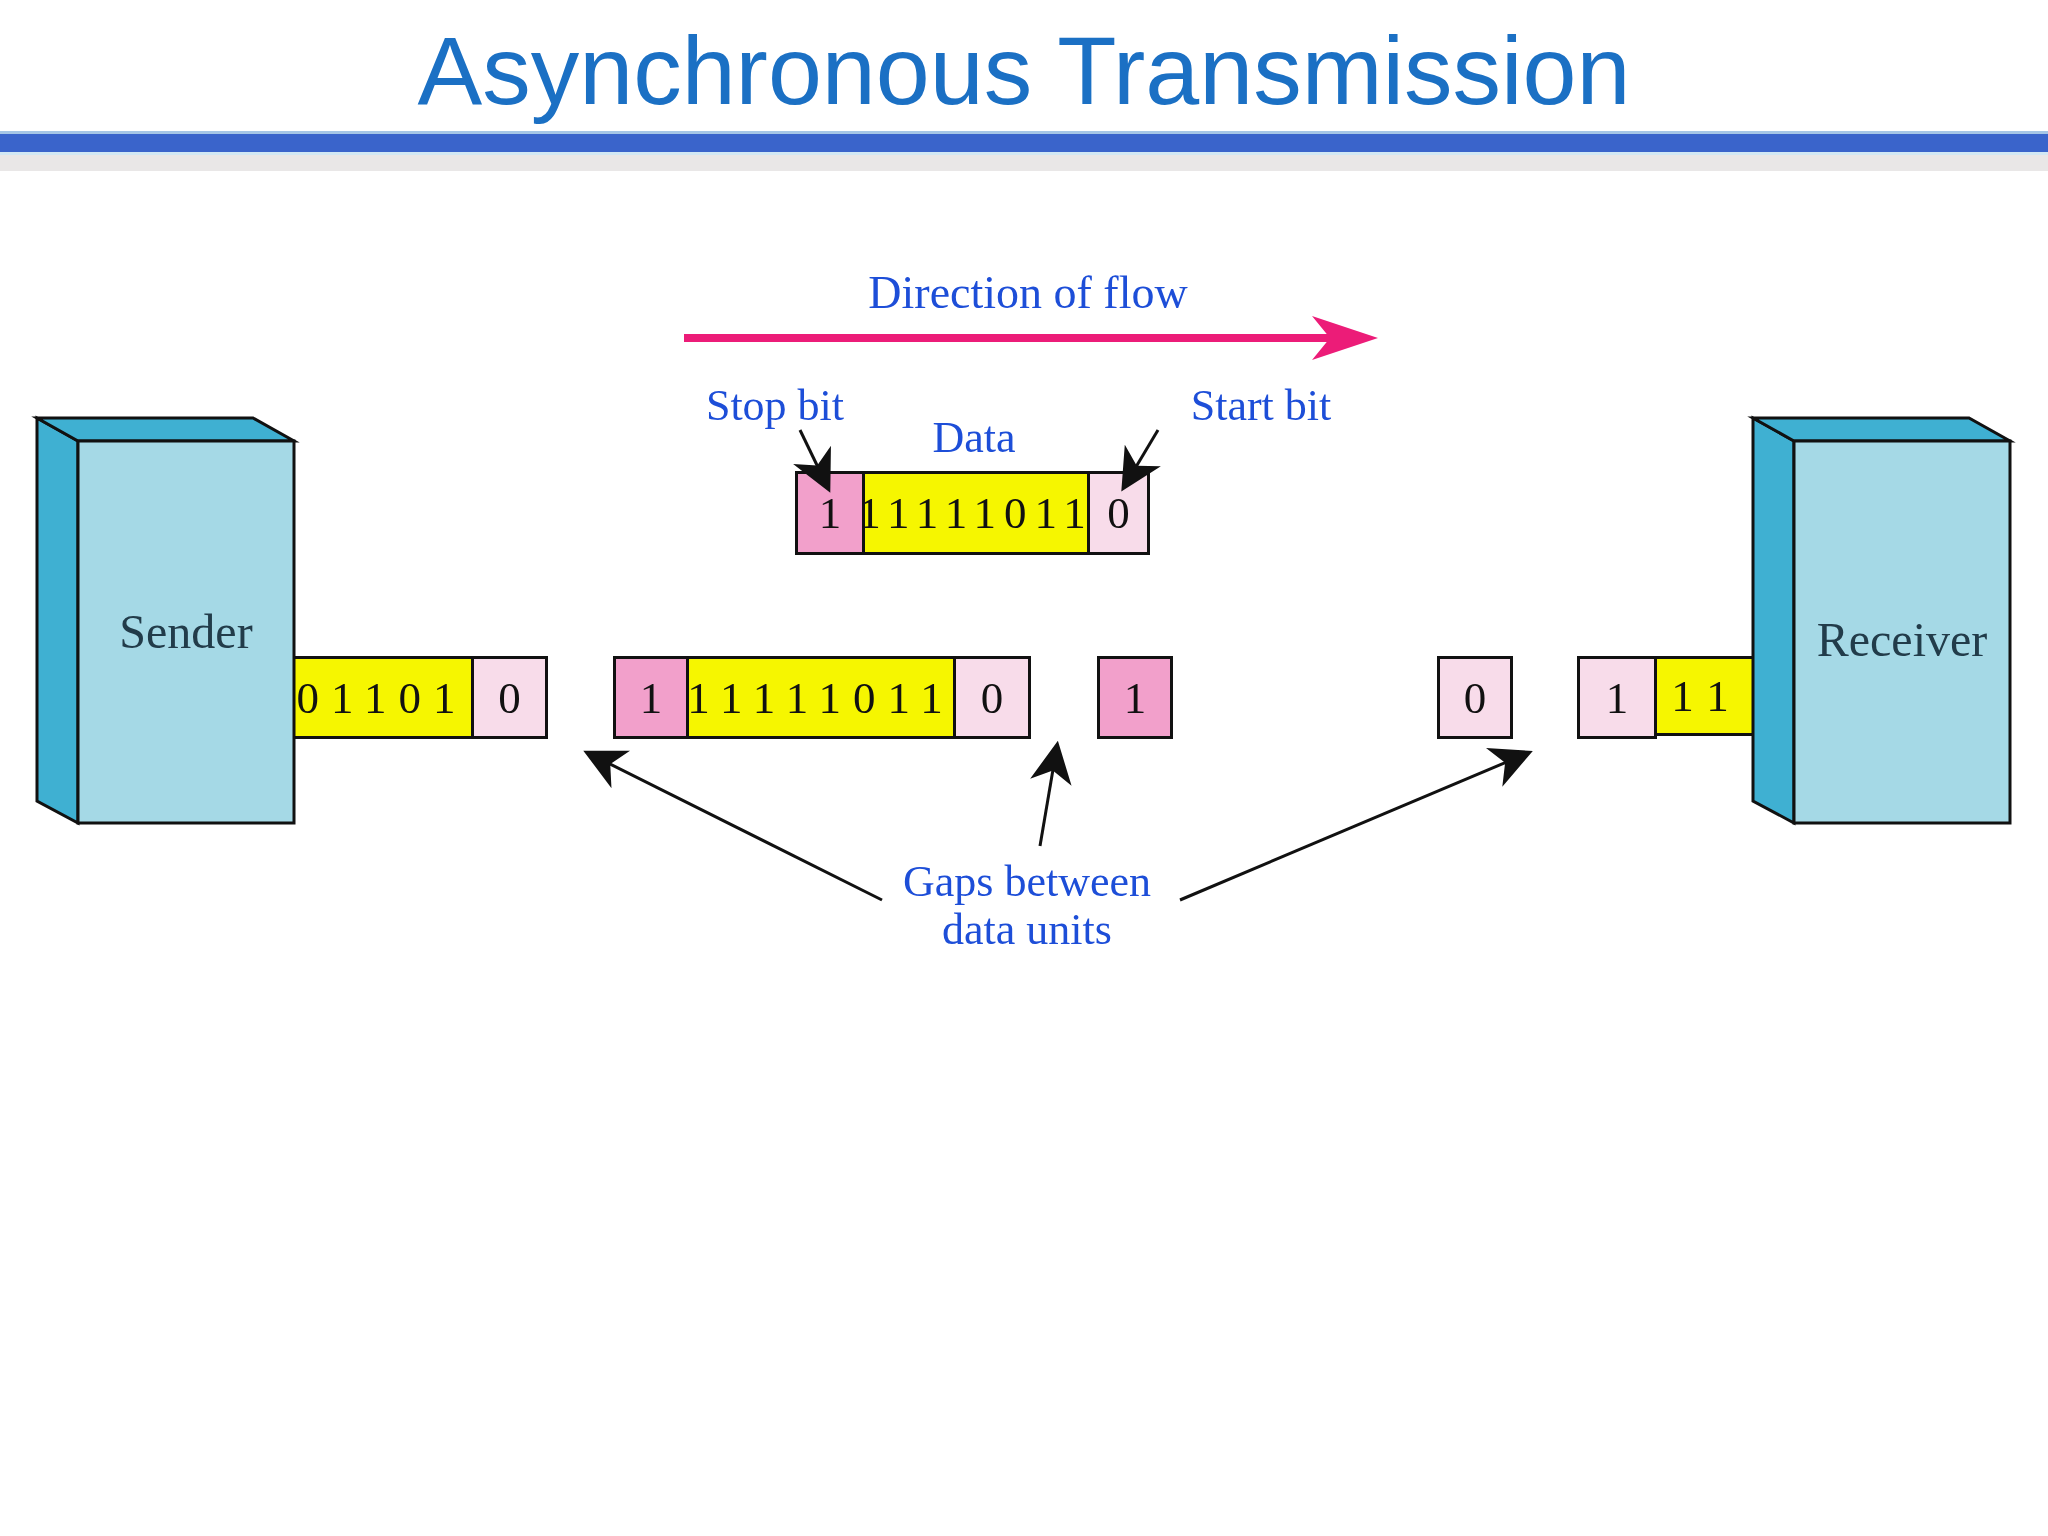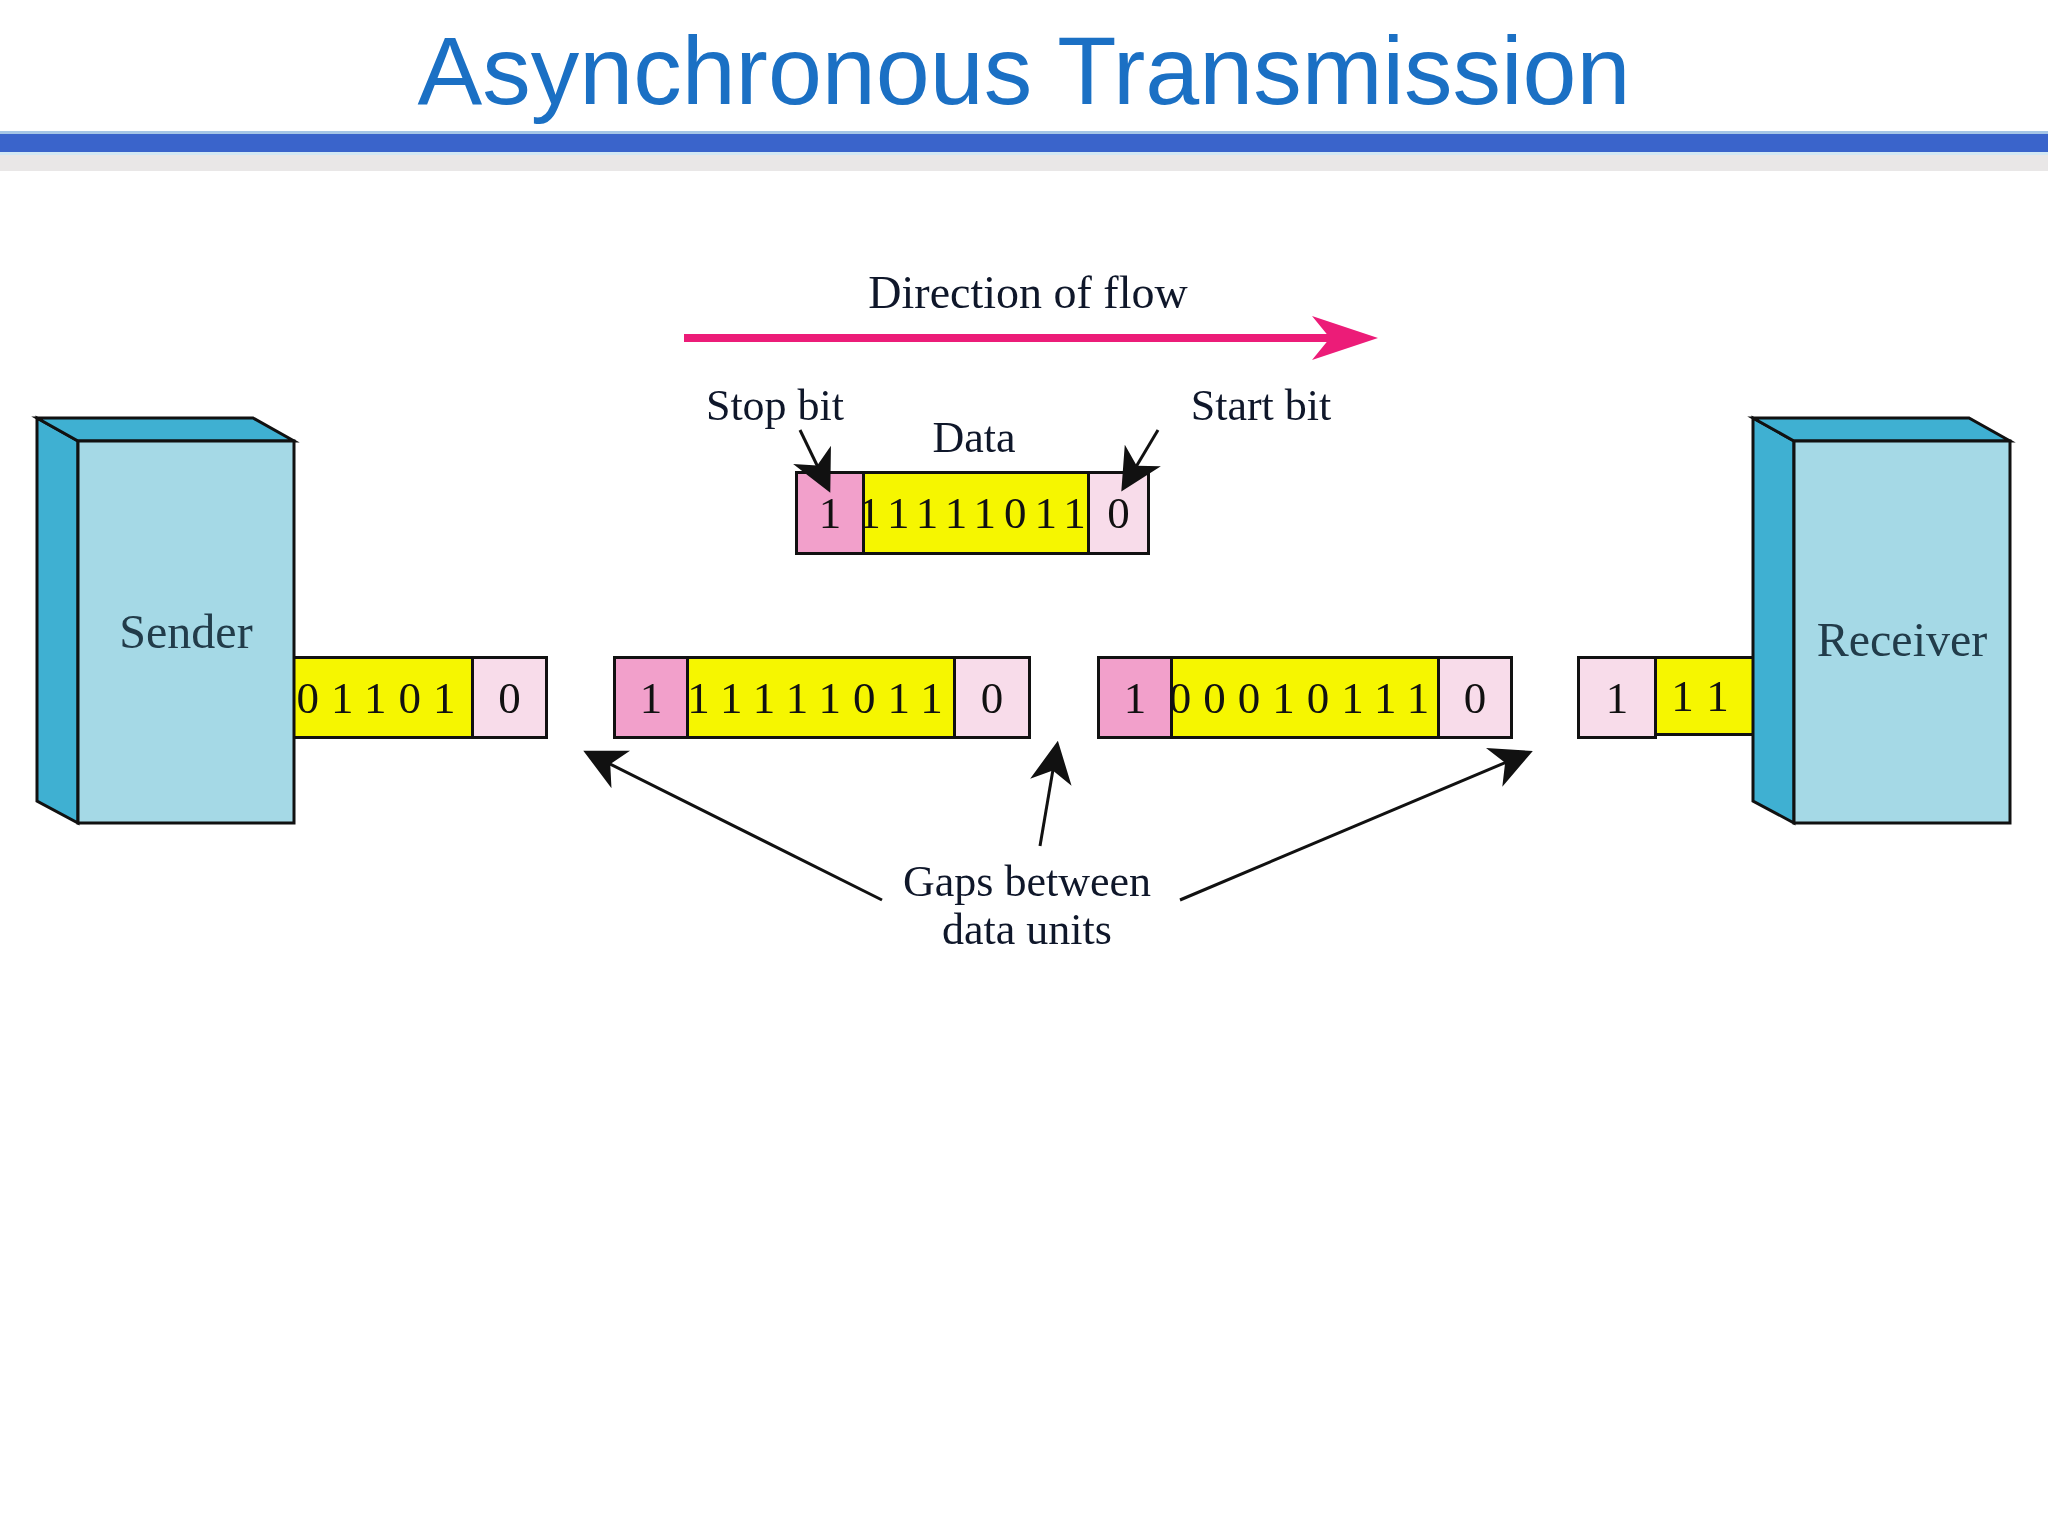--- a/index.html
+++ b/index.html
@@ -15,21 +15,21 @@
   .art{position:absolute;left:0;top:0;z-index:3;}
   .cell{position:absolute;box-sizing:border-box;border:3px solid #111;z-index:2;
         display:flex;align-items:center;justify-content:center;
         font-size:45px;color:#111;}
   .yellow{background:#f6f600;}
   .pink{background:#f2a0cb;}
   .lightpink{background:#f8dcea;}
   .ls8{letter-spacing:8px;}
   .ls12{letter-spacing:12px;}
   .ls14{letter-spacing:14px;}
-  .lbl{position:absolute;z-index:4;text-align:center;font-size:44px;line-height:1.08;color:#0f172a;}
+  .lbl{position:absolute;z-index:4;text-align:center;font-size:44px;line-height:1.08;color:#1d4ed8;}
   .boxlbl{position:absolute;z-index:4;text-align:center;font-size:48px;color:#223c4a;}
 </style>
 </head>
 <body>
 
 <div class="canvas">
 
   <div class="title">Asynchronous Transmission</div>
   <div class="rule-hi"></div>
   <div class="rule-bar"></div>
@@ -41,21 +41,20 @@
   <div class="cell lightpink" style="left:1087px;top:471px;width:63px;height:84px;">0</div>
 
   <div class="cell yellow ls12" style="left:290px;top:656px;width:184px;height:83px;">01101</div>
   <div class="cell lightpink" style="left:471px;top:656px;width:77px;height:83px;">0</div>
 
   <div class="cell pink" style="left:613px;top:656px;width:76px;height:83px;">1</div>
   <div class="cell yellow ls12" style="left:686px;top:656px;width:270px;height:83px;">11111011</div>
   <div class="cell lightpink" style="left:953px;top:656px;width:78px;height:83px;">0</div>
 
   <div class="cell pink" style="left:1097px;top:656px;width:76px;height:83px;">1</div>
-  <div class="cell yellow ls12" style="left:1170px;top:656px;width:270px;height:83px;">00010111</div>
   <div class="cell lightpink" style="left:1437px;top:656px;width:76px;height:83px;">0</div>
 
   <div class="cell lightpink" style="left:1577px;top:656px;width:80px;height:83px;">1</div>
   <div class="cell yellow ls14" style="left:1654px;top:656px;width:106px;height:80px;">11</div>
 
   <svg class="art" width="2048" height="1536" viewBox="0 0 2048 1536">
     <defs>
       <marker id="ah" viewBox="0 0 12 12" refX="10.5" refY="6" markerWidth="14" markerHeight="14" orient="auto">
         <path d="M0,0 L12,6 L0,12 L3.4,6 Z" fill="#111"></path>
       </marker>

